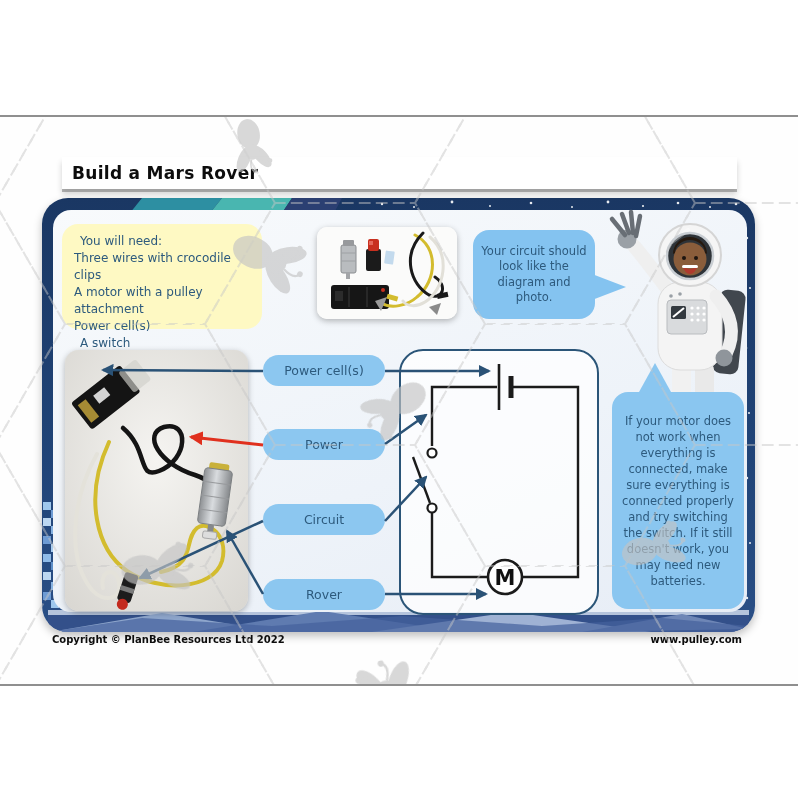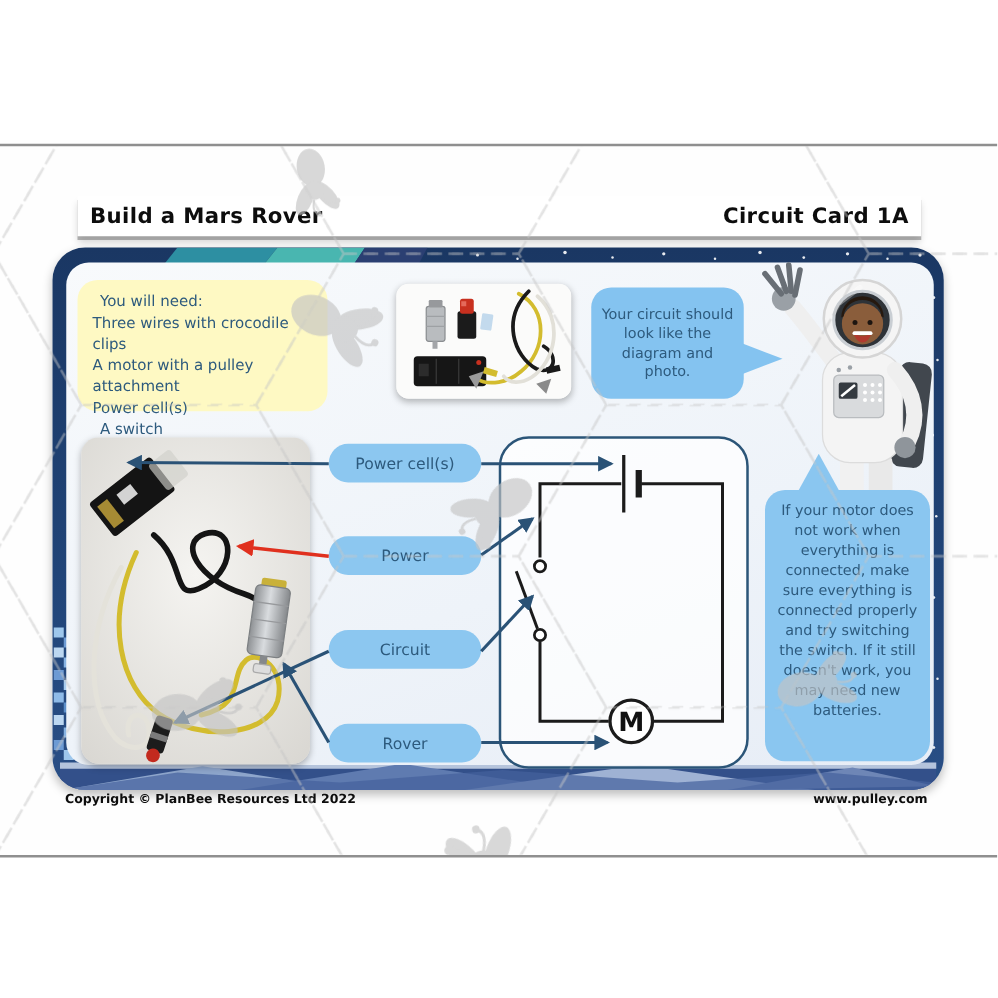--- a/index.html
+++ b/index.html
@@ -21,21 +21,21 @@
         box-shadow:0 4px 8px rgba(0,0,0,.25);z-index:4;overflow:hidden;}
   .card-inner{position:absolute;left:11px;top:12px;width:694px;height:402px;border-radius:18px;
               background:linear-gradient(160deg,#f8fafc 0%,#eef3f9 60%,#e7edf6 100%);}
 
   .bluebox{background:#9ccdf1;color:#2d5a7d;border-radius:16px;position:absolute;box-sizing:border-box;}
   .ywn{left:62px;top:107px;width:200px;height:105px;background:#fef9c3;padding:9px 10px 6px 12px;
        font-size:12px;line-height:17px;z-index:10;}
   .ywn .head{margin-left:6px;}
   .bubble{left:473px;top:113px;width:122px;height:89px;background:#84c3f0;display:flex;align-items:center;
           justify-content:center;text-align:center;font-size:11.5px;line-height:15.5px;padding:6px;z-index:10;}
-  .helpbox{left:612px;top:275px;width:132px;height:217px;background:#8ac6f0;display:flex;align-items:flex-start;
+  .helpbox{left:612px;top:275px;width:132px;height:217px;background:#8ac6f0;display:flex;align-items:center;
            justify-content:center;text-align:center;font-size:11.5px;line-height:16px;padding:8px 7px;z-index:12;}
   .tail{position:absolute;z-index:11;}
 
   .pill{position:absolute;left:263px;width:122px;height:31px;background:#8cc7f0;border-radius:16px;
         color:#2d5a7d;font-size:12.5px;display:flex;align-items:center;justify-content:center;z-index:10;}
 
   .photo{position:absolute;border-radius:10px;box-shadow:0 2px 6px rgba(0,0,0,.28);overflow:hidden;z-index:9;}
   .photo-components{left:317px;top:110px;width:140px;height:92px;background:#fbfbfa;}
   .photo-circuit{left:65px;top:233px;width:183px;height:261px;background:#eae8e4;border-radius:14px;}
 
@@ -52,21 +52,20 @@
   .watermark{z-index:30;opacity:.8;}
 </style>
 </head>
 <body>
 
 <div class="stage">
   <div class="page">
 
     <div class="header-bar">
       <span class="header-text">Build a Mars Rover</span>
-      <span class="header-text">Circuit Card 1A</span>
     </div>
 
     <div class="card">
       <svg width="713" height="434" viewBox="0 0 713 434" style="position:absolute;left:0;top:0">
 
         <g>
           <polygon points="100,0 180,0 168,15 88,15" fill="#2d8fa2"></polygon>
           <polygon points="180,0 250,0 240,15 168,15" fill="#49b6b0"></polygon>
           <polygon points="250,0 300,0 292,15 240,15" fill="#2b3f72"></polygon>
         </g>

